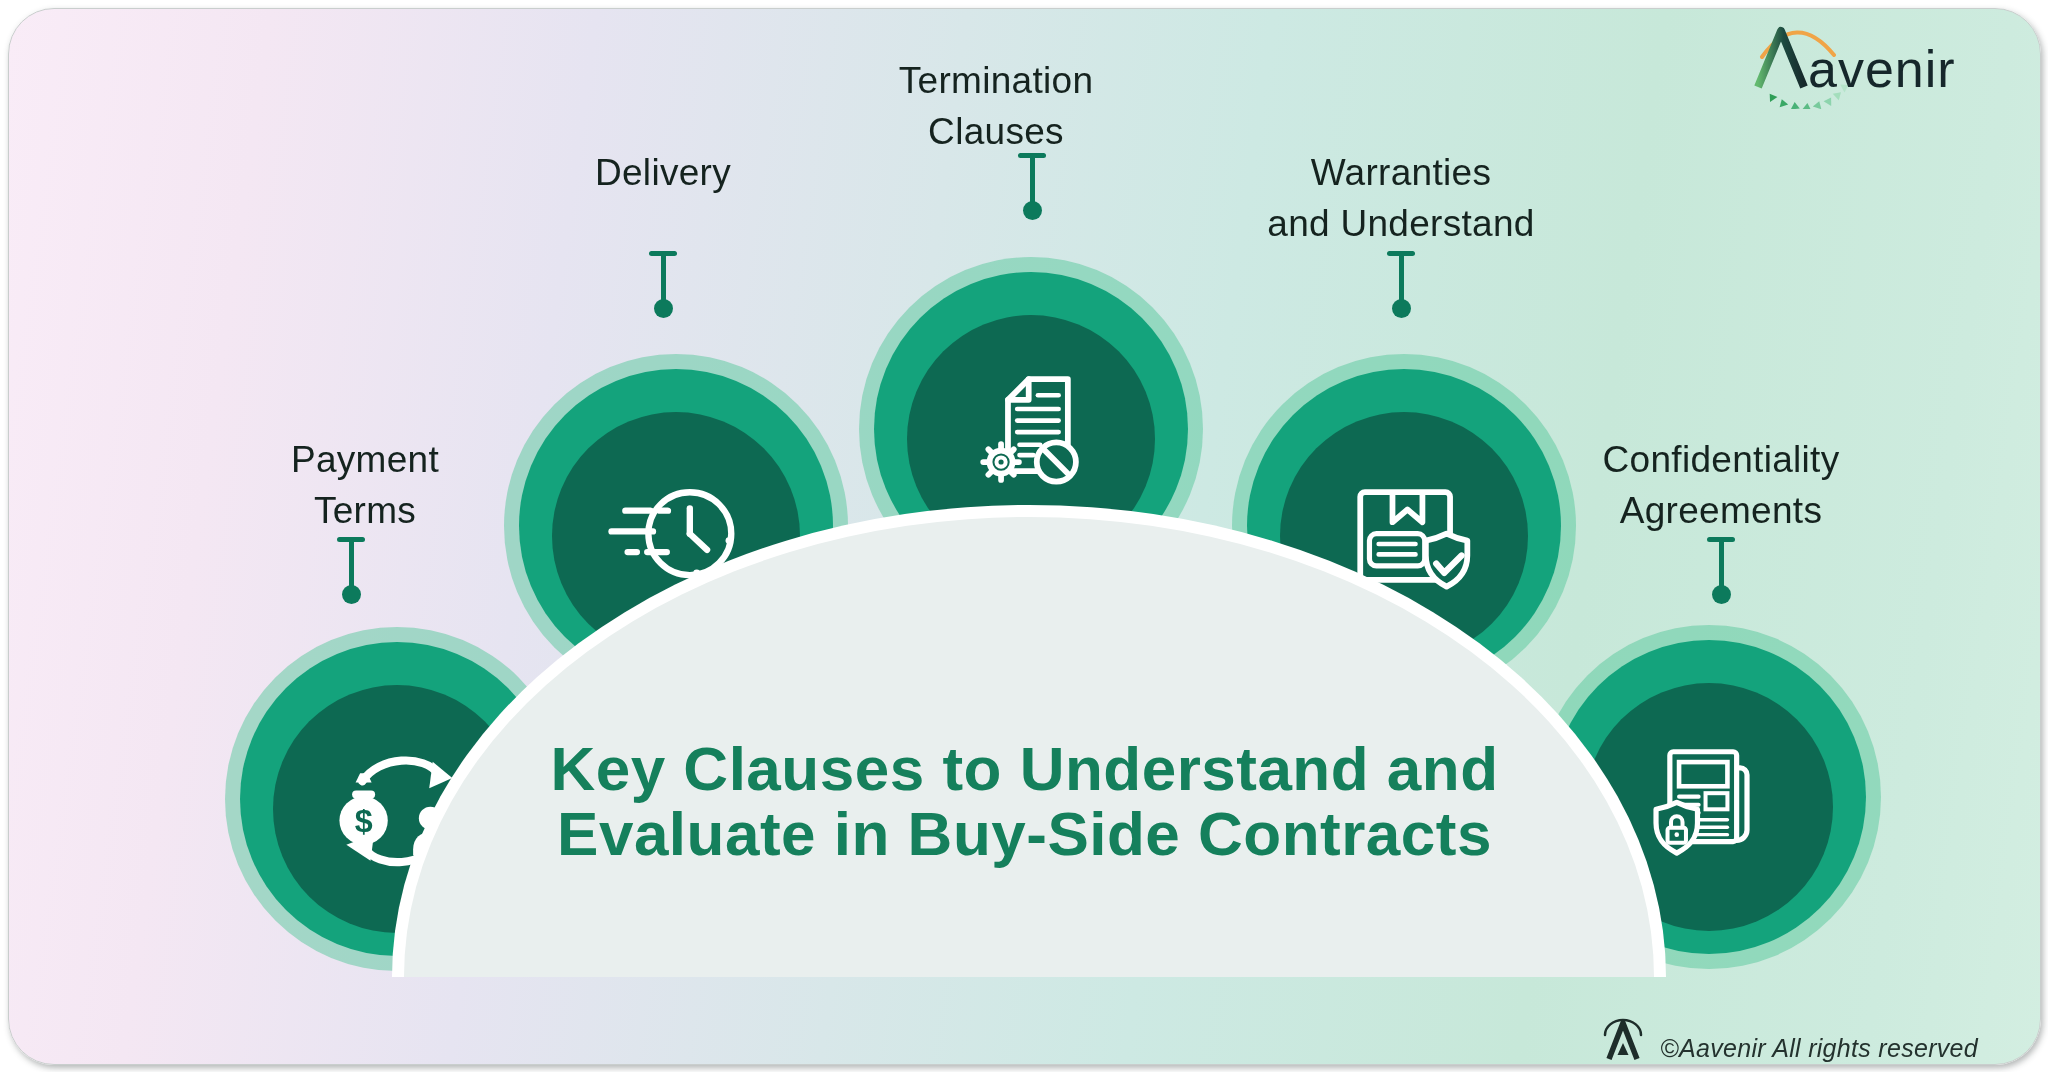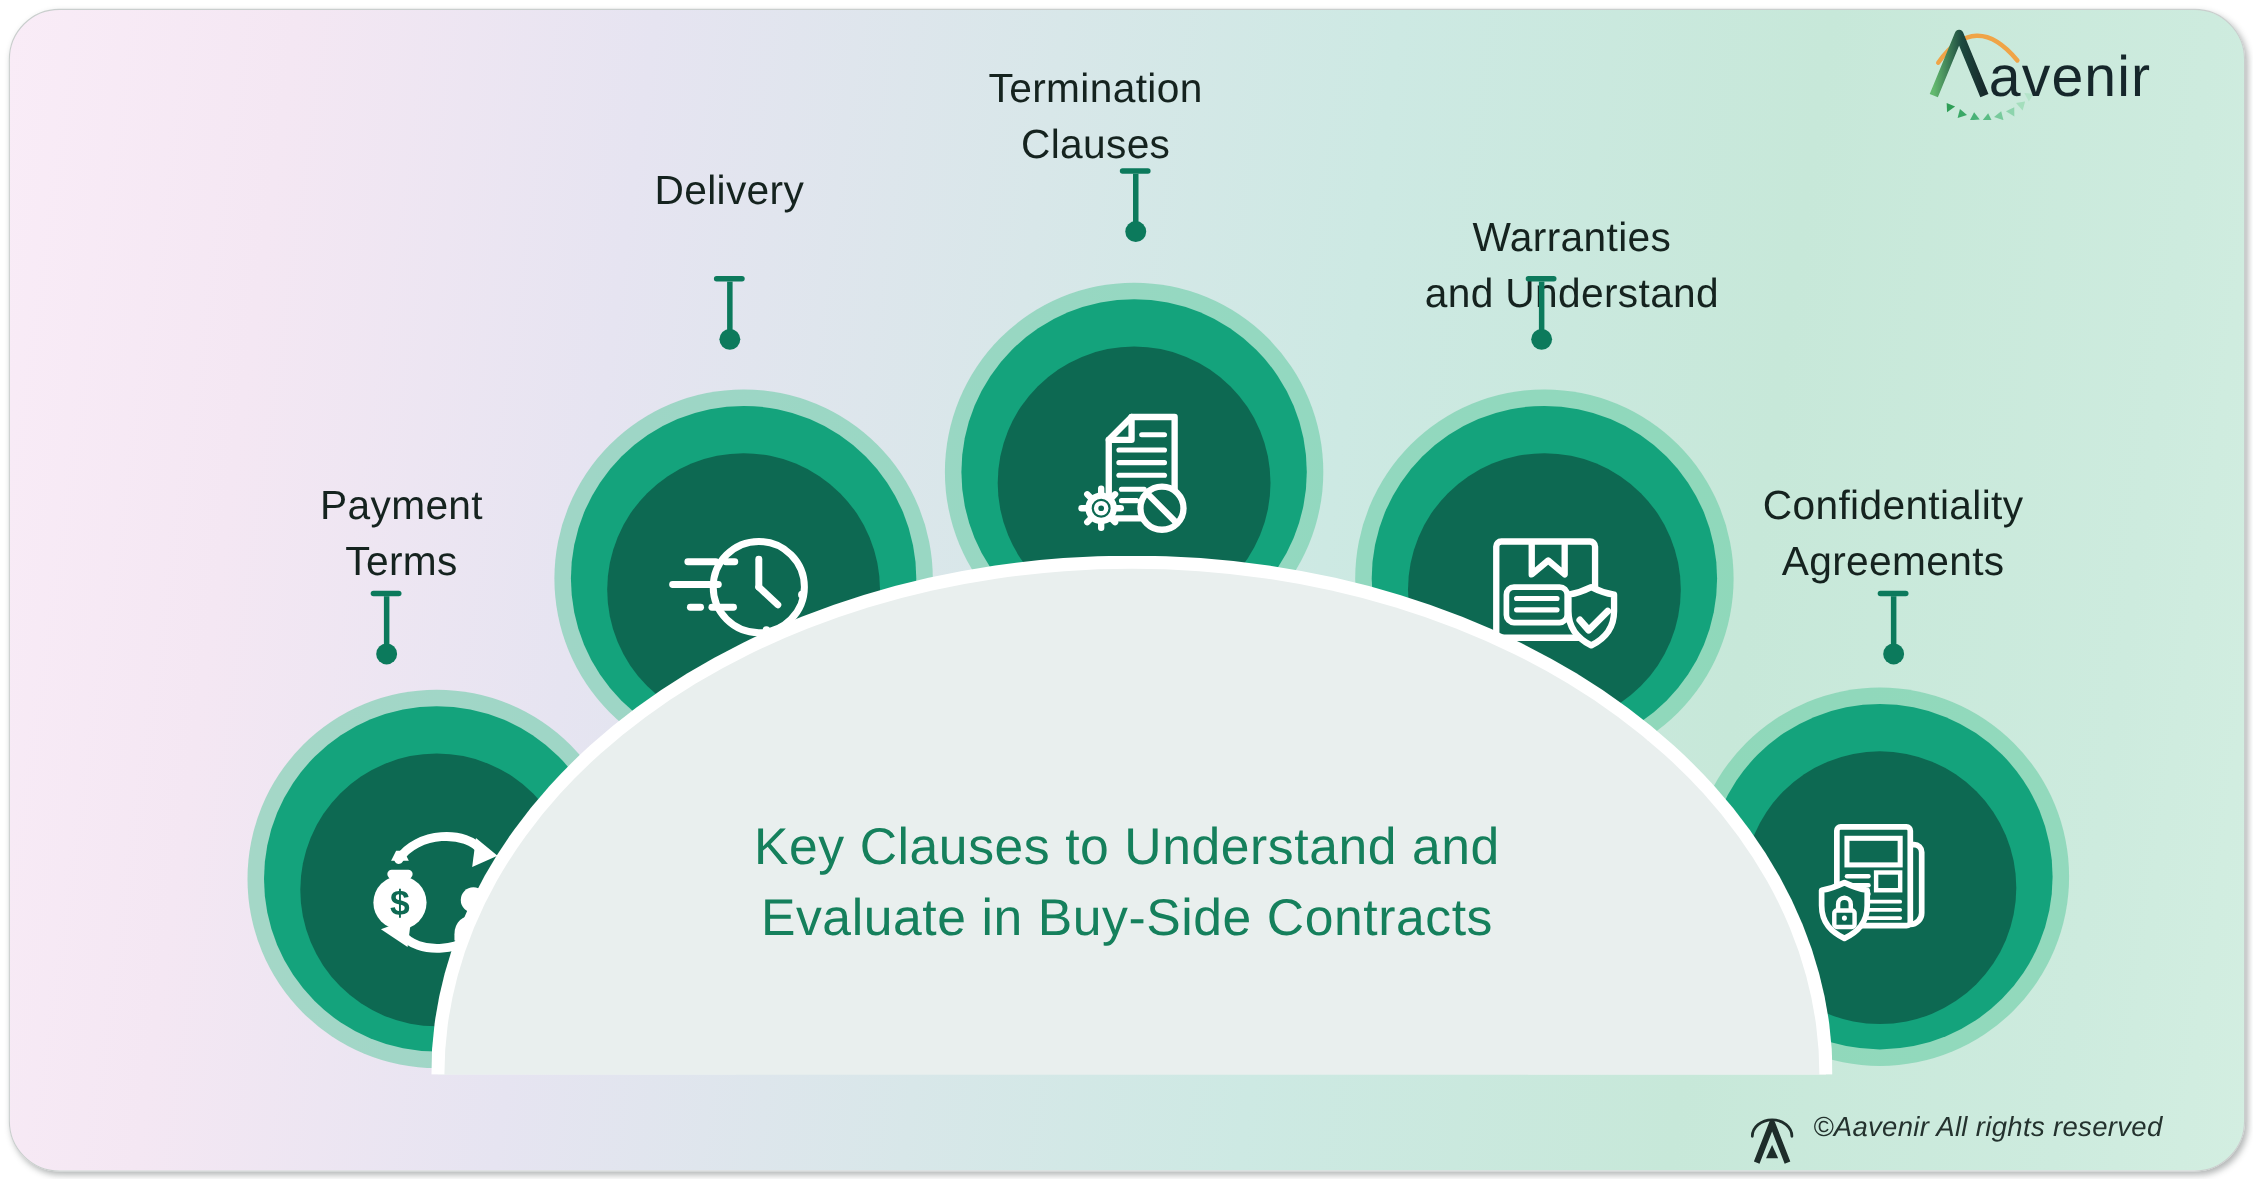--- a/index.html
+++ b/index.html
@@ -24,43 +24,43 @@
   .c5{left:1528px;top:616px;z-index:2;}
   .node-icon{width:152px;height:152px;}
   
   .dome{
     position:absolute;left:383px;top:496px;width:1274px;height:472px;z-index:5;
     background:#e9efee;border:12px solid #ffffff;border-bottom:none;box-sizing:border-box;
     border-radius:637px 637px 0 0 / 472px 472px 0 0;
   }
   .title{
     position:absolute;left:0;right:0;top:727px;z-index:6;text-align:center;
-    font-size:47px;line-height:65px;font-weight:normal;color:#15805c;letter-spacing:.5px;
+    font-size:62px;line-height:65px;font-weight:bold;color:#15805c;letter-spacing:.5px;
   }
   
   .node-label{position:absolute;width:600px;text-align:center;z-index:6;
     font-size:37px;line-height:51px;font-weight:500;color:#15231f;letter-spacing:.3px;}
   .node-label span{display:block;}
   .l1{left:56px;top:425px;}   
   .l2{left:354px;top:138px;text-align:center;}  
   .l3{left:687px;top:46px;}   
-  .l4{left:1120px;top:138px;margin-top:43px;} 
+  .l4{left:1092px;top:138px;} 
   .l5{left:1412px;top:425px;} 
   .connector{position:absolute;width:28px;display:flex;flex-direction:column;align-items:center;z-index:6;}
   .conn-bar{width:28px;height:5px;border-radius:2.5px;background:#0c7a5c;}
   .conn-stem{width:5px;height:44px;background:#0c7a5c;}
   .conn-dot{width:19px;height:19px;border-radius:50%;background:#0c7a5c;margin-top:-1px;}
   .k1{left:328px;top:528px;}
   .k2{left:640px;top:242px;}
   .k3{left:1009px;top:144px;}
   .k4{left:1378px;top:242px;}
   .k5{left:1698px;top:528px;}
   
   .brand{position:absolute;top:8px;right:68px;z-index:6;}
-  .footer{position:absolute;top:1002px;right:74px;height:52px;display:flex;align-items:flex-start;gap:12px;z-index:6;}
+  .footer{position:absolute;top:1002px;right:62px;height:52px;display:flex;align-items:flex-end;gap:12px;z-index:6;}
   .footer-text{font-size:25px;font-style:italic;color:#24322e;letter-spacing:.3px;}
 </style>
 </head>
 <body>
 
 <div class="stage">
  <div class="card">
 
   <div class="circle c1">
     <div class="ring-outer"></div>

